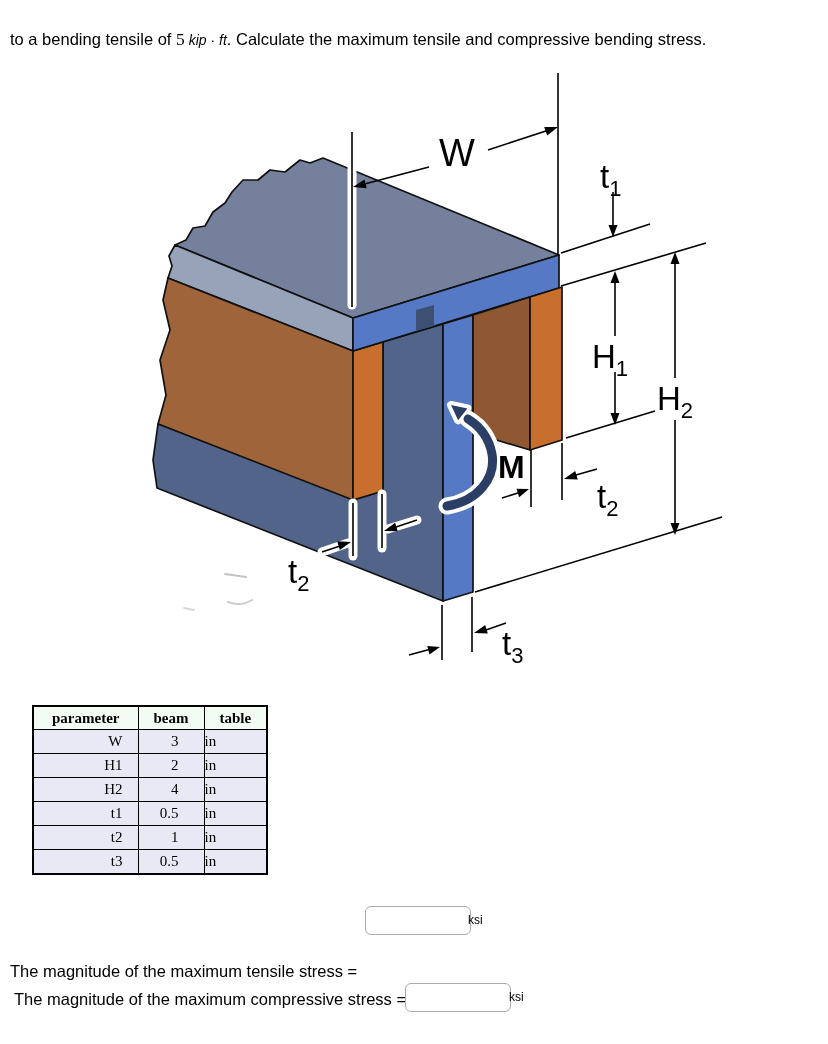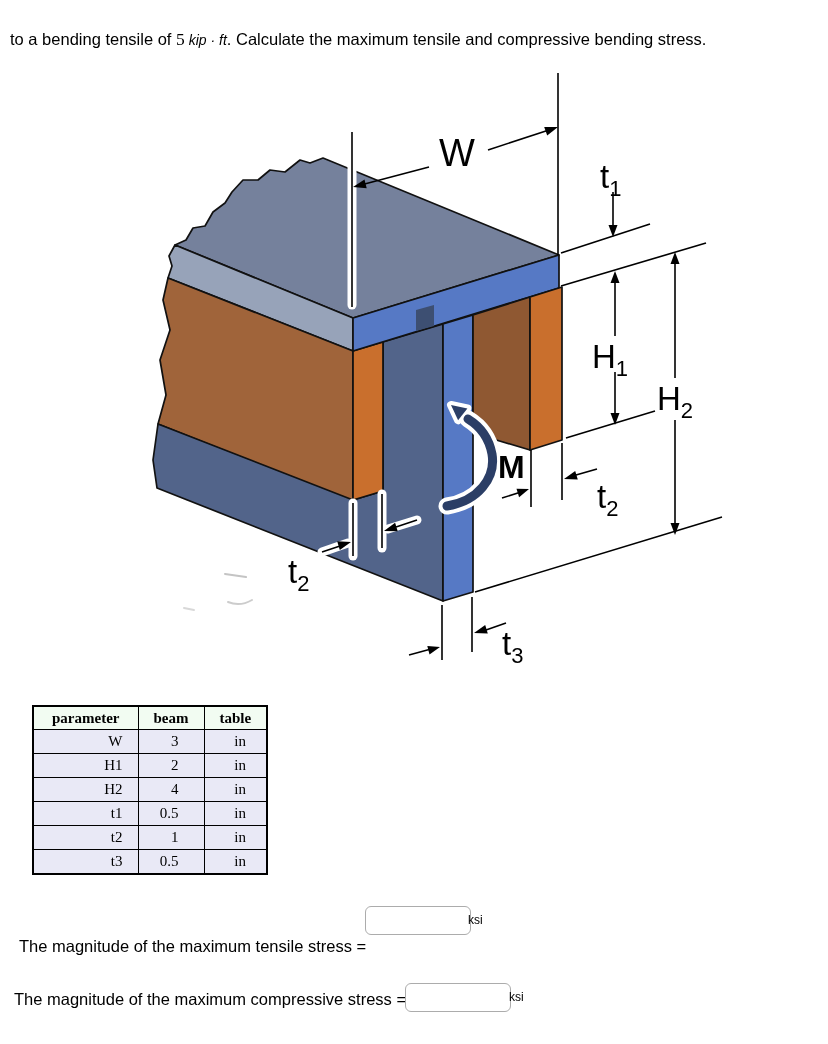--- a/index.html
+++ b/index.html
@@ -27,21 +27,21 @@
     position:absolute;left:32px;top:705px;
     border-collapse:collapse;border:2px solid #000;
     font-size:15px;table-layout:fixed;font-family:Liberation Serif, serif;
   }
   .param-table th,.param-table td{border:1px solid #000;padding:1px 0;}
   .param-table th{background:#F2FCF2;font-weight:700;text-align:center;height:20px;}
   .param-table td{background:#E9E9F6;height:21px;font-weight:400;}
   .param-table col.c1{width:105px;} .param-table col.c2{width:66px;} .param-table col.c3{width:63px;}
   .param-table td:nth-child(1){text-align:right;padding-right:15px;}
   .param-table td:nth-child(2){text-align:right;padding-right:25px;}
-  .param-table td:nth-child(3){text-align:right;padding-right:20px;}
+  .param-table td:nth-child(3){padding-right:28px;}
   .ans-label{position:absolute;font-size:16.5px;white-space:nowrap;}
   .ans-unit{position:absolute;font-size:12px;}
   .answer-input{
     position:absolute;width:92px;height:27px;background:#fff;
     border:1.5px solid #ACACAC;border-radius:6px;outline:none;
     font-size:15px;padding:0 6px;box-sizing:content-box;
   }
 </style>
 </head>
 <body>
@@ -193,19 +193,19 @@
         <td>in</td>
       </tr>
       <tr>
         <td>t3</td>
         <td>0.5</td>
         <td>in</td>
       </tr>
     </tbody>
 </table>
 
-<span class="ans-label" style="left:10px;top:937px;margin-left:9px;">The magnitude of the maximum tensile stress =</span>
+<span class="ans-label" style="left:10px;top:962px;">The magnitude of the maximum tensile stress =</span>
 <input type="text" class="answer-input" style="left: 365px; top: 906px;" value="">
 <span class="ans-unit" style="left:468px;top:913px;">ksi</span>
 
 <span class="ans-label" style="left:14px;top:990px;text-align:center;">The magnitude of the maximum compressive stress =</span>
 <input type="text" class="answer-input" style="left: 405px; top: 983px;" value="">
 <span class="ans-unit" style="left:509px;top:990px;">ksi</span>
 
 </body></html>

